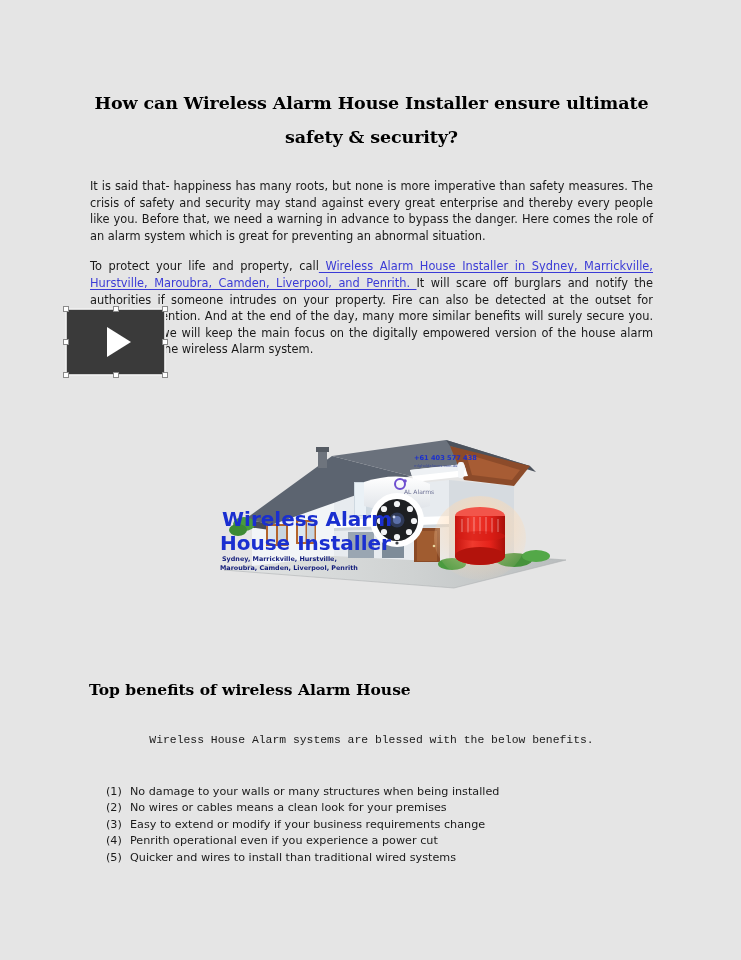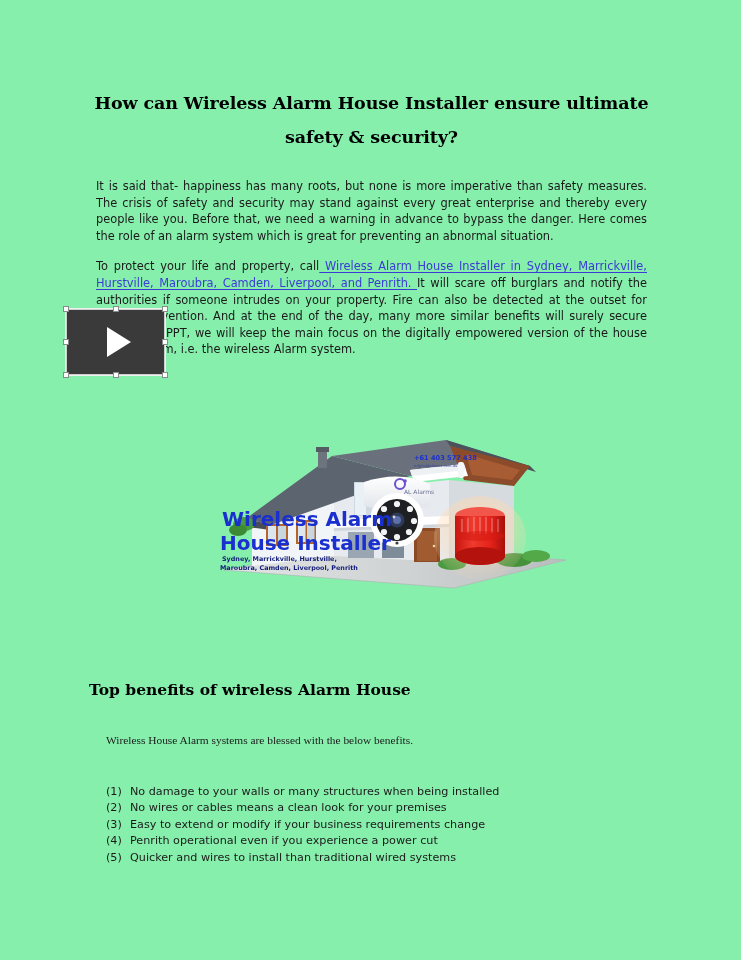--- a/index.html
+++ b/index.html
@@ -12,21 +12,21 @@
     height: 960px;
     position: relative;
     font-family: "DejaVu Sans", sans-serif;
     color: #000000;
     overflow: hidden;
   }
 
   .page {
     position: absolute;
     inset: 0;
-    background: #86efac;
+    background: #e5e5e5;
   }
 
   .content {
     position: absolute;
     left: 88px;
     top: 0;
     width: 567px;
   }
 
   
@@ -37,21 +37,21 @@
     font-weight: bold;
     font-size: 17.5px;
     line-height: 34px;
     text-align: center;
     color: #000;
     letter-spacing: -0.1px;
   }
 
   
   .body-para {
-    margin: 8px;
+    margin: 2px;
     font-family: "DejaVu Sans", sans-serif;
     font-size: 11.4px;
     line-height: 16.6px;
     text-align: justify;
     color: #1a1a1a;
   }
   .para-1 { margin-top: 24px; }
   .para-2 { margin-top: 14px; }
 
   .doc-link {
@@ -125,24 +125,25 @@
     margin: 1px;
     font-family: "DejaVu Serif", serif;
     font-weight: bold;
     font-size: 15.5px;
     line-height: 22px;
     color: #000;
   }
   .benefits-intro {
     margin: 18px;
     padding-top: 13px;
-    font-family: Liberation Serif, serif;
+    font-family: Liberation Mono, monospace;
     font-size: 11.4px;
     line-height: 16px;
     color: #1a1a1a;
+    text-align: center;
   }
   .benefits-list {
     margin: 0;
     padding: 18px 0 0 0;
     list-style: none;
   }
   .benefit-item {
     display: flex;
     font-family: "DejaVu Sans", sans-serif;
     font-size: 11.2px;

